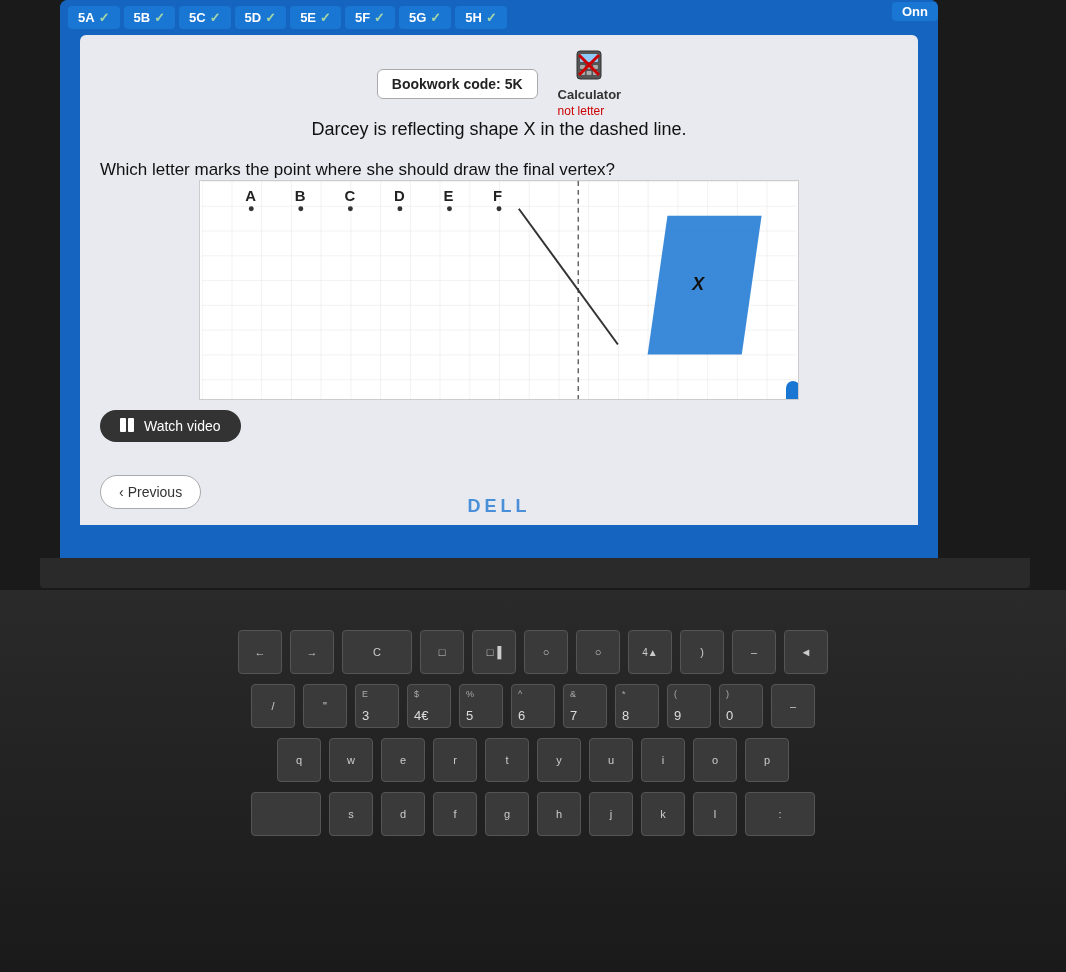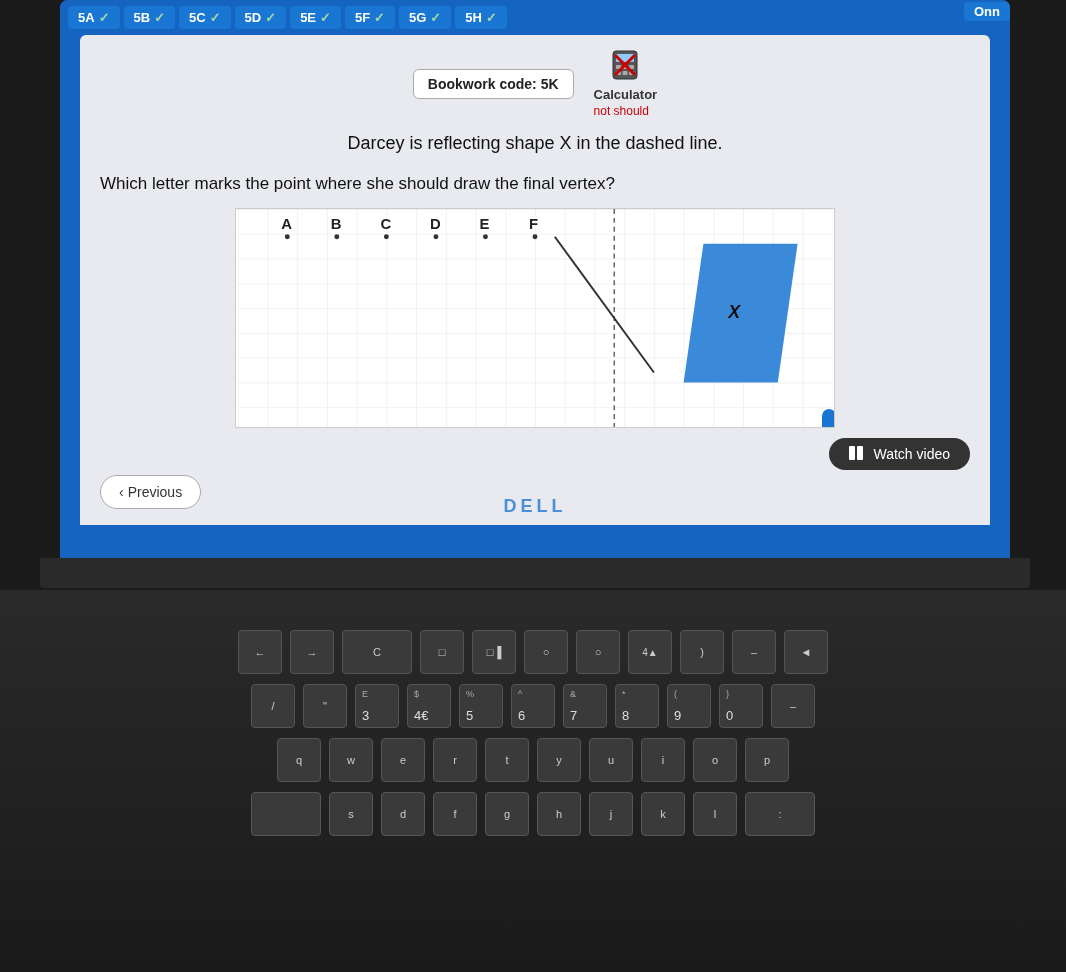--- a/index.html
+++ b/index.html
@@ -11,21 +11,21 @@
       font-family: Arial, sans-serif;
       overflow: hidden;
       position: relative;
     }
 
     
     .screen {
       position: absolute;
       top: 0;
       left: 60px;
-      width: 950px;
+      width: 878px;
       height: 560px;
       background: #1565c0;
       border-radius: 8px 8px 0 0;
       overflow: hidden;
     }
 
     
     .tab-bar {
       display: flex;
       align-items: center;
@@ -62,21 +62,21 @@
       height: 490px;
       position: relative;
     }
 
     
     .top-row {
       display: flex;
       align-items: center;
       justify-content: center;
       gap: 20px;
-      margin-bottom: 14px;
+      margin-bottom: 0;
     }
 
     .bookwork-badge {
       background: #fff;
       border: 1.5px solid #aaa;
       border-radius: 6px;
       padding: 6px 14px;
       font-size: 14px;
       font-weight: bold;
       color: #222;
@@ -124,21 +124,20 @@
     .question-text {
       font-size: 18px;
       color: #111;
       margin-bottom: 20px;
       text-align: center;
     }
 
     .question-text2 {
       font-size: 17px;
       color: #111;
-      margin-bottom: 14px;
       text-align: left;
     }
 
     
     .diagram-wrapper {
       display: flex;
       justify-content: center;
       align-items: flex-start;
       margin-bottom: 10px;
     }
@@ -155,21 +154,21 @@
     
     .grid-svg {
       position: absolute;
       top: 0; left: 0;
       width: 100%; height: 100%;
     }
 
     
     .watch-video-row {
       display: flex;
-      justify-content: flex-end;
+      justify-content: flex-start;
       margin-top: 6px;
     }
 
     .watch-video-btn {
       background: #333;
       color: #fff;
       border: none;
       border-radius: 20px;
       padding: 8px 20px;
       font-size: 14px;
@@ -386,21 +385,21 @@
             <rect x="7" y="22" width="5" height="4" rx="1" fill="#aaa"></rect>
             <rect x="13.5" y="22" width="5" height="4" rx="1" fill="#aaa"></rect>
             <rect x="20" y="22" width="5" height="4" rx="1" fill="#aaa"></rect>
 
             <line x1="6" y1="6" x2="26" y2="26" stroke="#c00" stroke-width="3"></line>
             <line x1="26" y1="6" x2="6" y2="26" stroke="#c00" stroke-width="3"></line>
           </svg>
         </div>
         <div class="calc-text">
           <span class="allowed">Calculator</span>
-          <span class="not-allowed">not should</span>
+          <span class="not-allowed">not letter</span>
         </div>
       </div>
     </div>
 
     <div class="question-text">Darcey is reflecting shape X in the dashed line.</div>
     <div class="question-text2">Which letter marks the point where she should draw the final vertex?</div>
 
     <div class="diagram-wrapper">
       <div class="diagram-container">
         <svg class="grid-svg" viewBox="0 0 600 220" xmlns="http://www.w3.org/2000/svg">

